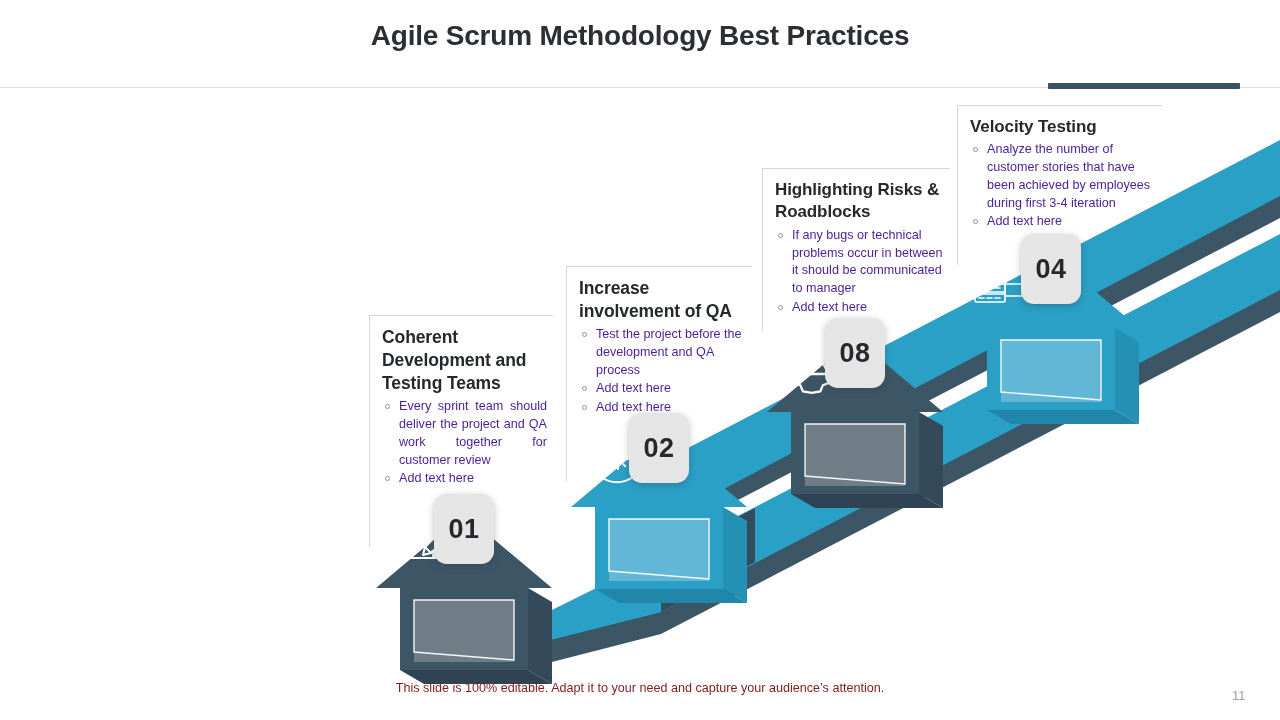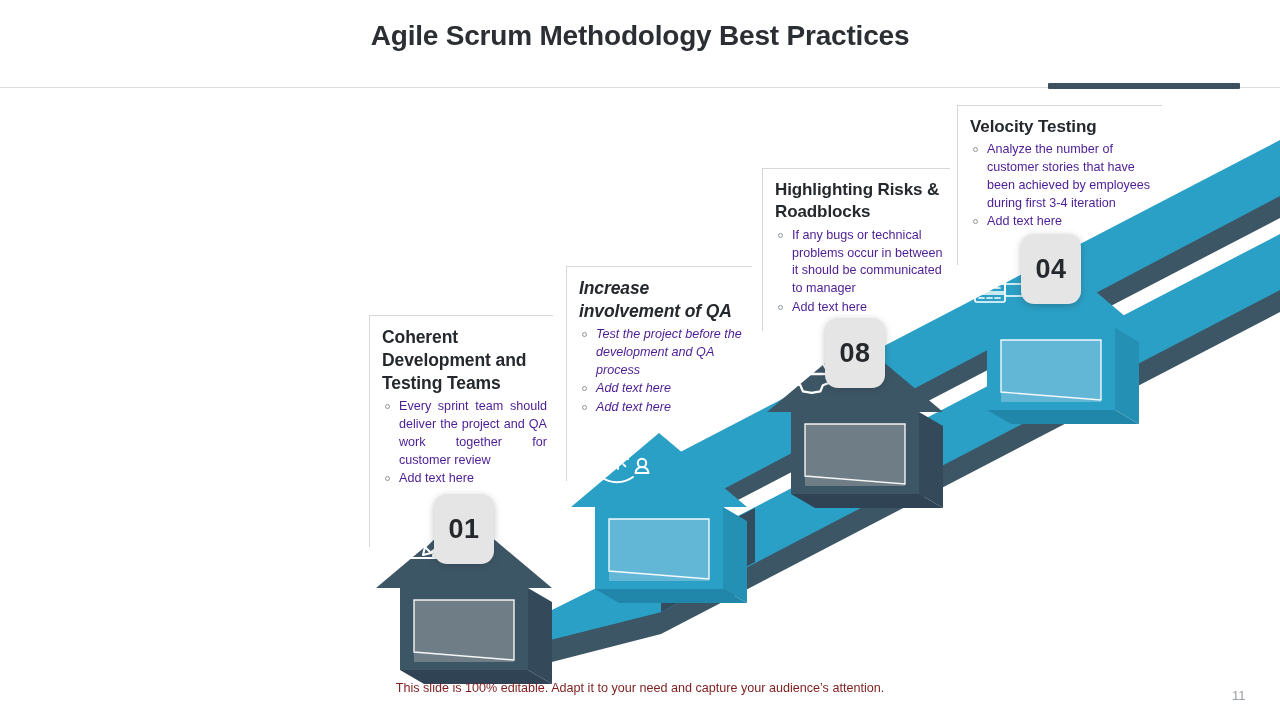--- a/index.html
+++ b/index.html
@@ -47,21 +47,21 @@
   }
   .panel li:before{
     content:"";position:absolute;left:3px;top:6px;
     width:5px;height:5px;border:1px solid #8f9599;border-radius:50%;
     box-sizing:border-box;
   }
   .panel.just li{text-align:justify;}
 
   
   #panel-1{left:369px;top:315px;width:184px;height:232px;padding-left:12px;}
-  #panel-2{left:566px;top:266px;width:186px;height:215px;font-style:italic;}
+  #panel-2{left:566px;top:266px;width:186px;height:215px;}
   #panel-3{left:762px;top:168px;width:188px;height:163px;}
   #panel-4{left:957px;top:105px;width:205px;height:160px;}
   #panel-3 h3{font-size:17px;}
   #panel-4 h3{font-size:17px;}
   #panel-3 li,#panel-4 li{font-size:12.6px;}
 
   
   .arrow{position:absolute;width:176px;height:185px;}
   .arrow svg{position:absolute;left:0;top:0;}
   .badge{
@@ -158,20 +158,21 @@
         <path d="M64.5,54 a6.5,6 0 0 1 13,0 Z"></path>
         <path d="M26,31 a27,27 0 0 1 13,-8"></path>
         <path d="M53,23 a27,27 0 0 1 13,8"></path>
         <path d="M30,58 a27,27 0 0 0 32,0"></path>
         <circle cx="47" cy="40" r="5.2"></circle>
         <path d="M47,32.5 l0,-2.6 M47,47.5 l0,2.6 M39.5,40 l-2.6,0 M54.5,40 l2.6,0 M41.6,34.6 l-1.9,-1.9 M52.4,45.4 l1.9,1.9 M41.6,45.4 l-1.9,1.9 M52.4,34.6 l1.9,-1.9"></path>
         <circle cx="33" cy="34" r="3.4"></circle>
         <path d="M33,28.6 l0,-1.8 M33,39.4 l0,1.8 M27.6,34 l-1.8,0 M38.4,34 l1.8,0"></path>
       </g>
     </svg>
+    <div class="badge">02</div>
   </div>
 
   <div class="arrow" id="arrow-3">
     <svg viewBox="0 0 176 185" width="176" height="185">
       <polygon points="88,14 176,88 152,88 152,170 24,170 24,88 0,88" fill="#3d5666"></polygon>
       <polygon points="152,88 176,102 176,184 152,170" fill="#34495a"></polygon>
       <polygon points="24,170 152,170 176,184 48,184" fill="#2f4354"></polygon>
       <rect x="38" y="100" width="100" height="62" fill="#6e7d86"></rect>
       <path d="M38,100 L138,100 L138,160 L38,152 Z" fill="none" stroke="#ffffff" stroke-width="1.4" opacity="0.92"></path>
     </svg>

